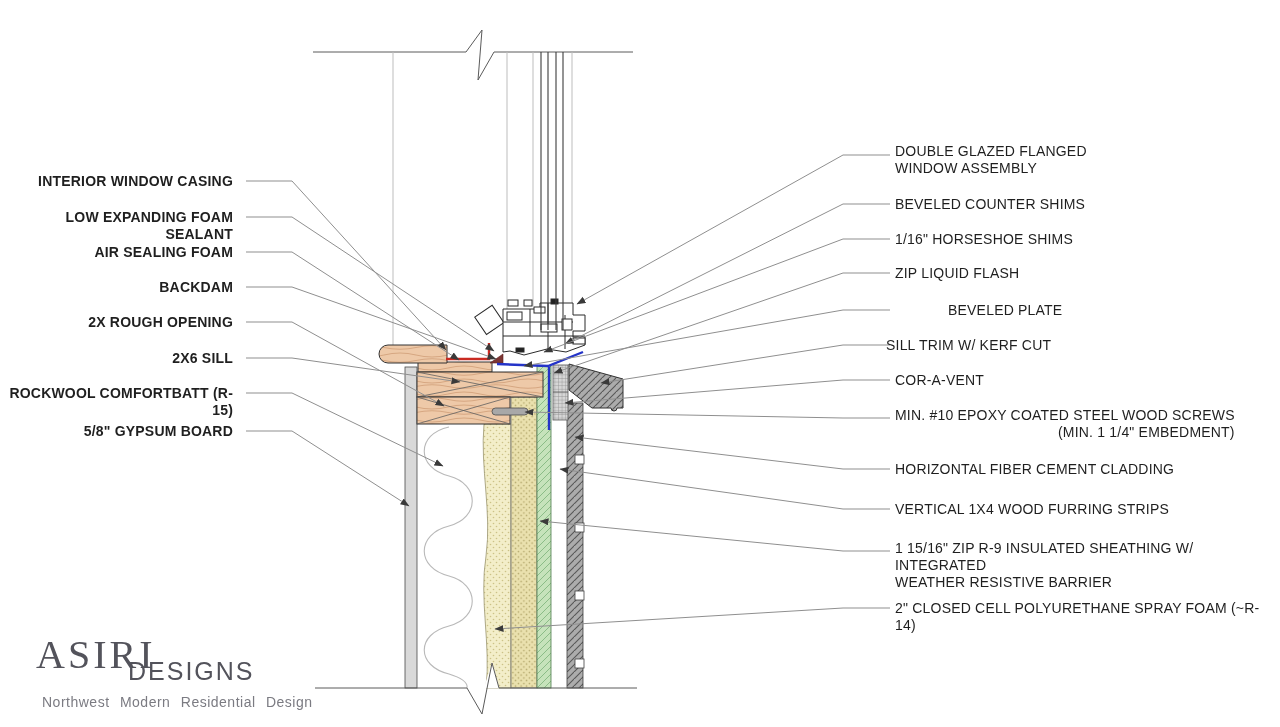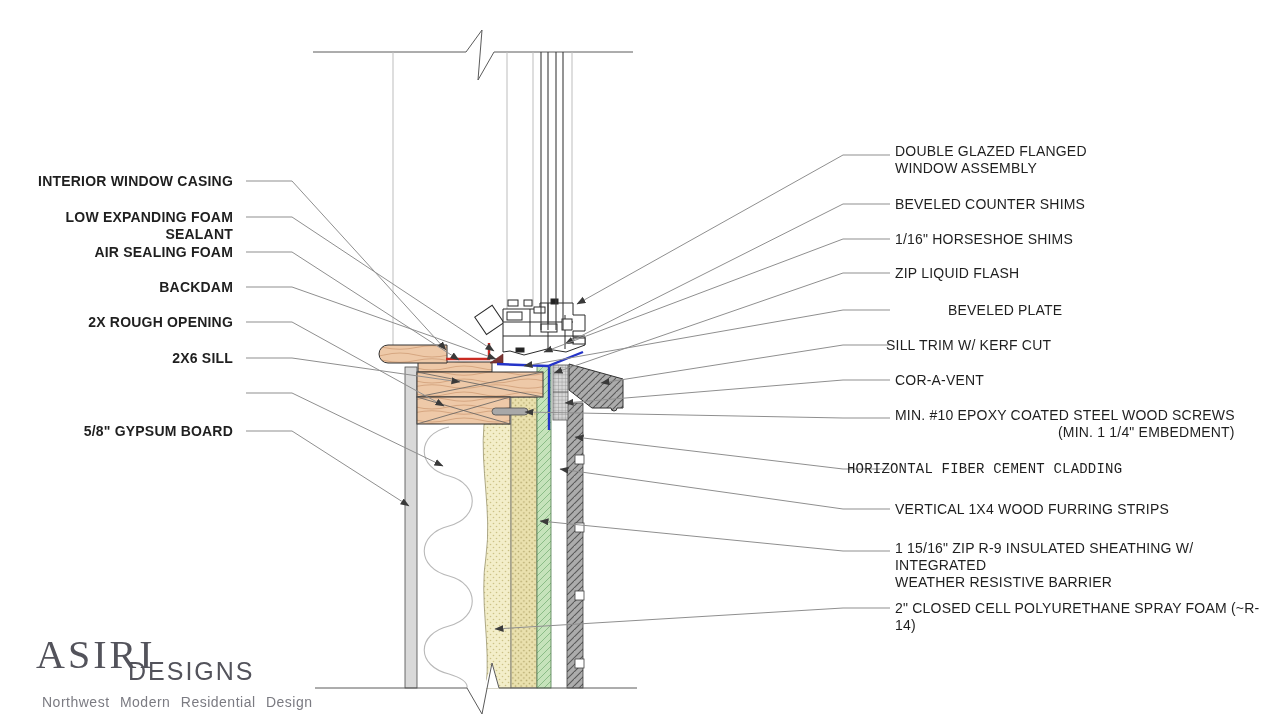--- a/index.html
+++ b/index.html
@@ -164,33 +164,34 @@
       <path d="M315,688 H467 L482,714 L492,663 L499,688 H637" fill="none" stroke="#5a5a5a" stroke-width="1"></path>
     </g>
   </svg>
 
   <div class="lbl lbl-l" style="right:1047px;top:173px;">INTERIOR WINDOW CASING</div>
   <div class="lbl lbl-l" style="right:1047px;top:209px;">LOW EXPANDING FOAM SEALANT</div>
   <div class="lbl lbl-l" style="right:1047px;top:244px;">AIR SEALING FOAM</div>
   <div class="lbl lbl-l" style="right:1047px;top:279px;">BACKDAM</div>
   <div class="lbl lbl-l" style="right:1047px;top:314px;">2X ROUGH OPENING</div>
   <div class="lbl lbl-l" style="right:1047px;top:350px;">2X6 SILL</div>
+  <div class="lbl lbl-l" style="right:1047px;top:385px;">ROCKWOOL COMFORTBATT (R-15)</div>
   <div class="lbl lbl-l" style="right:1047px;top:423px;">5/8" GYPSUM BOARD</div>
 
   <div class="lbl" style="left:895px;top:143px;">DOUBLE GLAZED FLANGED
 WINDOW ASSEMBLY</div>
   <div class="lbl" style="left:895px;top:196px;">BEVELED COUNTER SHIMS</div>
   <div class="lbl" style="left:895px;top:231px;">1/16" HORSESHOE SHIMS</div>
   <div class="lbl" style="left:895px;top:265px;">ZIP LIQUID FLASH</div>
   <div class="lbl" style="left:948px;top:302px;">BEVELED PLATE</div>
   <div class="lbl" style="left:854px;top:337px;margin-left:32px;">SILL TRIM W/ KERF CUT</div>
   <div class="lbl" style="left:895px;top:372px;">COR-A-VENT</div>
   <div class="lbl" style="left:895px;top:407px;text-align:right;">MIN. #10 EPOXY COATED STEEL WOOD SCREWS
 (MIN. 1 1/4" EMBEDMENT)</div>
-  <div class="lbl" style="left:847px;top:461px;font-family:Liberation Mono, monospace;">HORIZONTAL FIBER CEMENT CLADDING</div>
+  <div class="lbl" style="left:895px;top:461px;">HORIZONTAL FIBER CEMENT CLADDING</div>
   <div class="lbl" style="left:895px;top:501px;">VERTICAL 1X4 WOOD FURRING STRIPS</div>
   <div class="lbl" style="left:895px;top:540px;">1 15/16" ZIP R-9 INSULATED SHEATHING W/ INTEGRATED
 WEATHER RESISTIVE BARRIER</div>
   <div class="lbl" style="left:895px;top:600px;">2" CLOSED CELL POLYURETHANE SPRAY FOAM (~R-14)</div>
 
   <div>
     <div class="logo-primary">ASIRI</div>
     <div class="logo-secondary">DESIGNS</div>
     <div class="logo-tagline">Northwest Modern Residential Design</div>
   </div>

